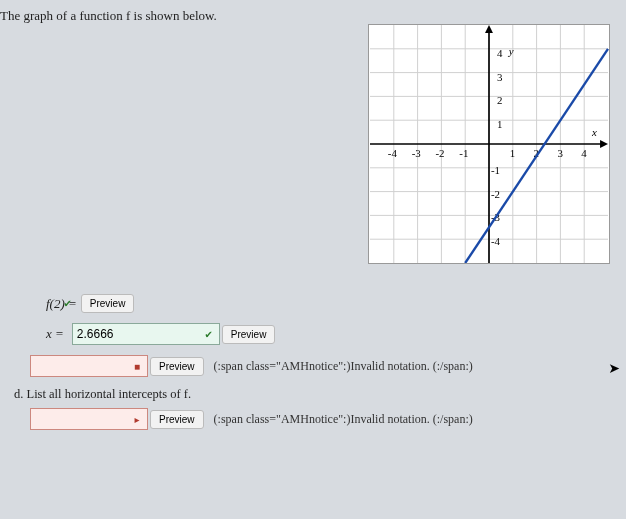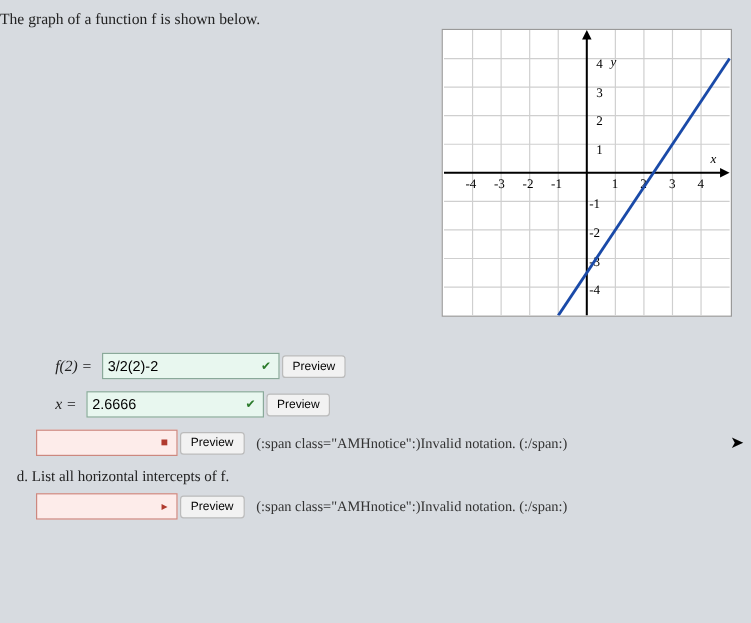--- a/index.html
+++ b/index.html
@@ -136,21 +136,20 @@
     </g>
     <line x1="96" y1="240" x2="240" y2="24" stroke="#1a4aa8" stroke-width="2.4"></line>
   </svg>
 </div>
 
 <div class="questions">
 
   <div class="q-row">
     <div class="ans-line">
       <span class="prefix fn">f(2) = </span>
-      <input class="answer" value="3/2(2)-2" style="">
       <span class="status-icon">✔</span>
       <button class="preview">Preview</button>
     </div>
   </div>
 
   <div class="q-row">
     <div class="ans-line">
       <span class="prefix fn">x = </span>
       <input class="answer" value="2.6666" style="">
       <span class="status-icon">✔</span>

